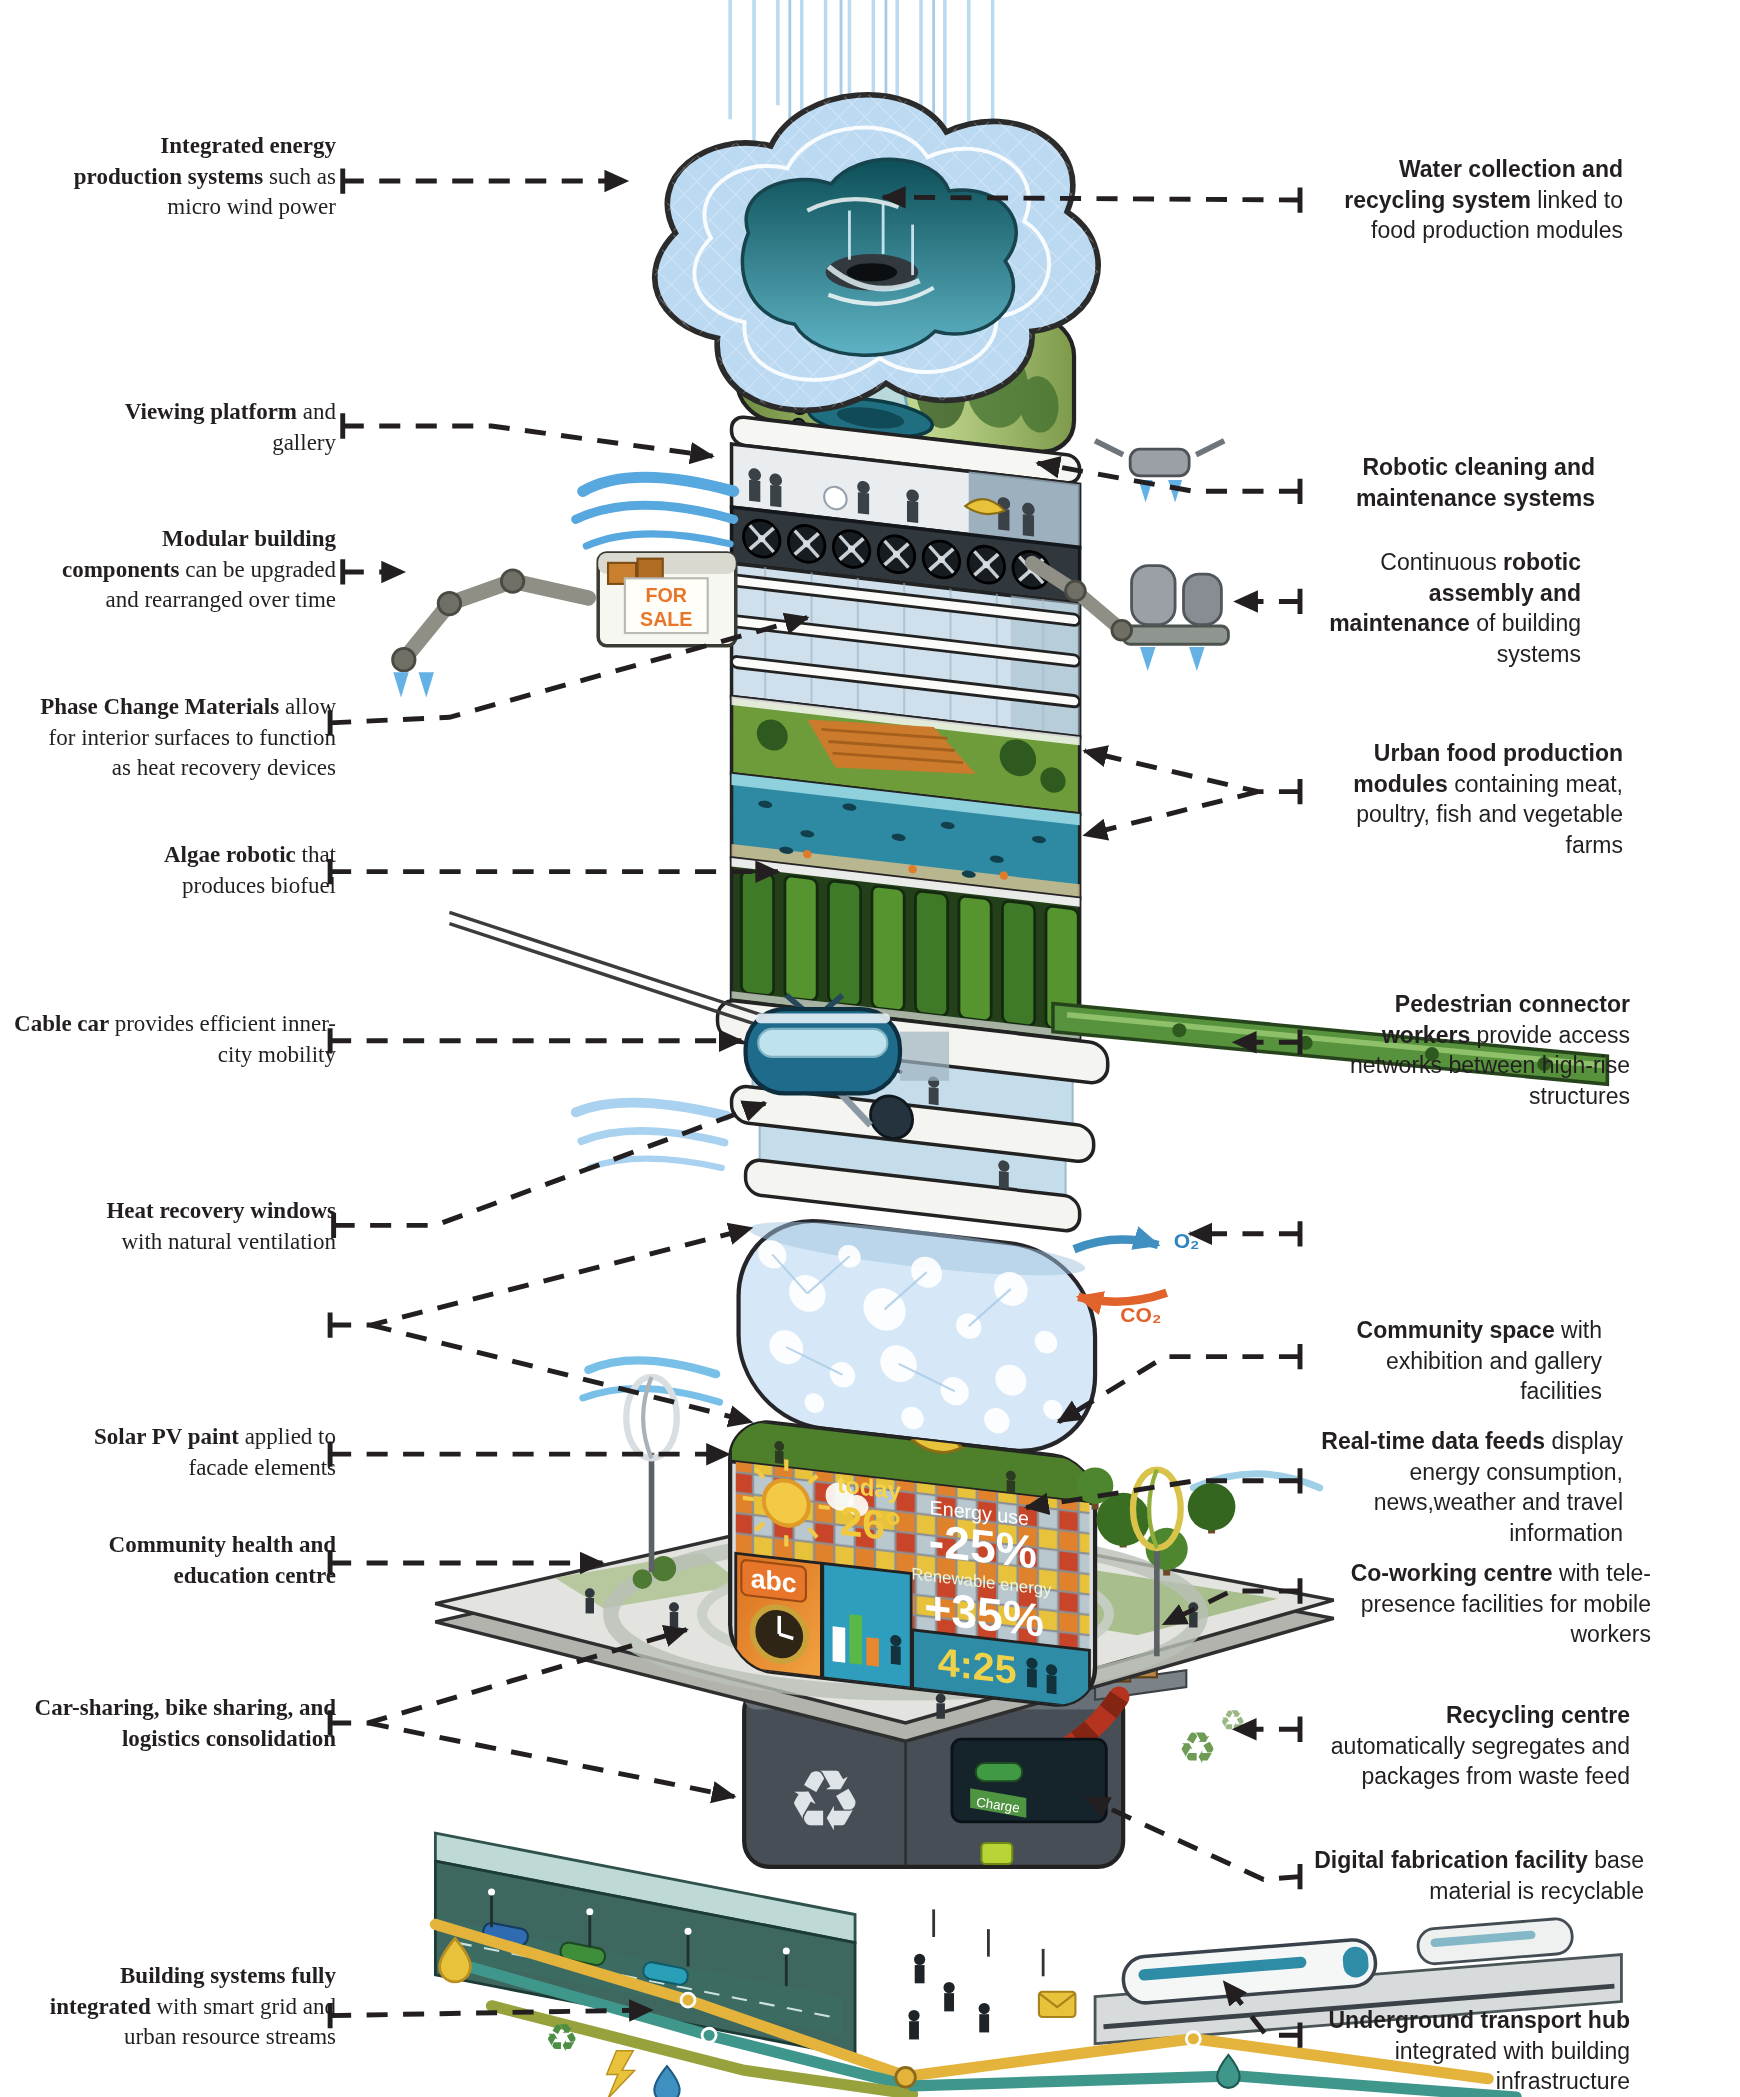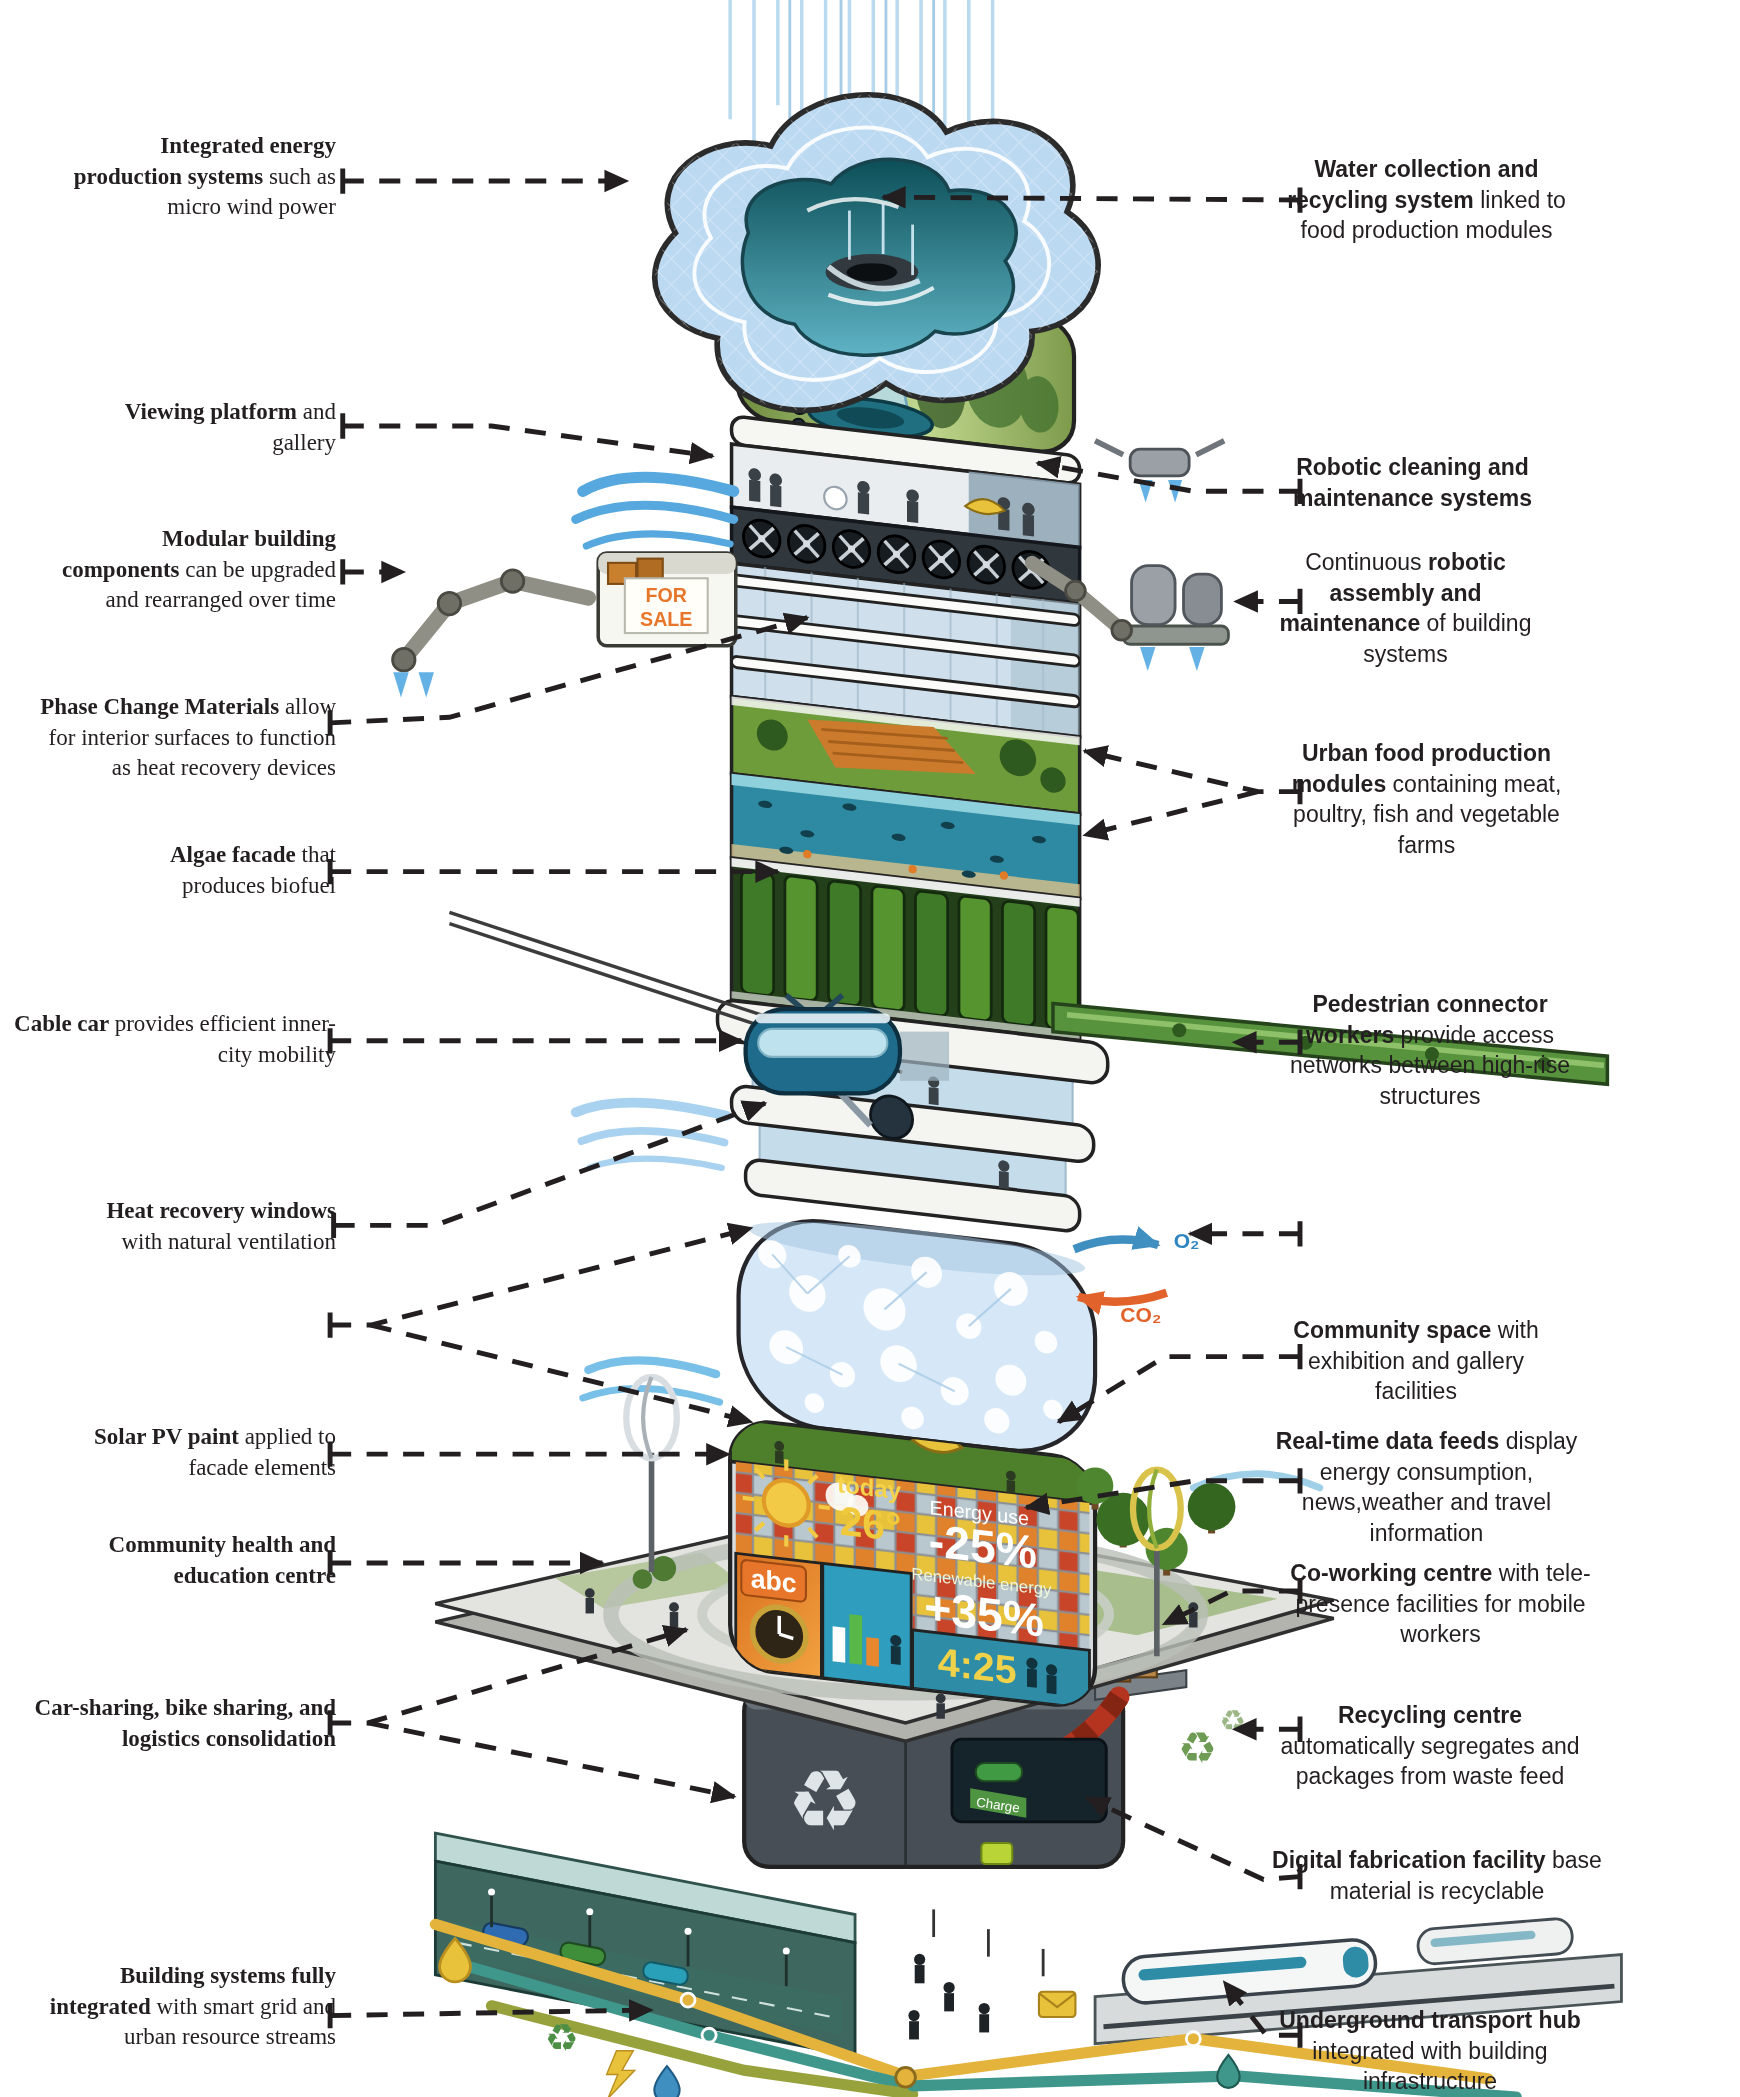--- a/index.html
+++ b/index.html
@@ -2,21 +2,21 @@
 <html style="font-size:11.2px"><head>
 <meta charset="utf-8">
 <style>
   html,body{margin:0;padding:0;background:#ffffff;}
   body{width:1741px;height:2097px;position:relative;overflow:hidden;
        font-family:"Liberation Sans", sans-serif;color:#231f20;}
   #stage{position:absolute;left:0;top:0;width:1741px;height:2097px;}
   svg#art{position:absolute;left:0;top:0;}
   .ann{position:absolute;font-size:23px;line-height:1.33;color:#231f20;}
   .ann.left{right:1405px;text-align:right;font-family:Liberation Serif, serif;}
-  .ann.right{left:1272px;text-align:center;}
+  .ann.right{left:1314px;text-align:right;}
   .ann .b{font-weight:bold;}
   .lead{fill:none;stroke:#231f20;stroke-width:7;stroke-dasharray:30 22;}
   .tick{fill:none;stroke:#231f20;stroke-width:7;}
   text.svgtxt{font-family:"Liberation Sans",sans-serif;}
 </style>
 </head>
 <body>
 
 <div id="stage">
 
@@ -631,21 +631,21 @@
     <path class="lead" marker-end="url(#ah)" d="M1852 2464 H1758"></path>
     <path class="lead" marker-end="url(#ah)" d="M1852 2674 L1800 2678 L1548 2562"></path>
     <path class="lead" marker-end="url(#ah)" d="M1852 2900 L1804 2900 L1744 2824"></path>
   </g>
 </svg>
 
 <div class="ann left" style="top:131px;width:281px"><span class="pre"></span><span class="b">Integrated energy production systems </span><span>such as micro wind power</span></div>
 <div class="ann left" style="top:397px;width:218px"><span class="pre"></span><span class="b">Viewing platform </span><span>and gallery</span></div>
 <div class="ann left" style="top:692px;width:309px"><span class="pre"></span><span class="b">Phase Change Materials </span><span>allow for interior surfaces to function as heat recovery devices</span></div>
 <div class="ann left" style="top:524px;width:288px"><span class="pre"></span><span class="b">Modular building components </span><span>can be upgraded and rearranged over time</span></div>
-<div class="ann left" style="top:840px;width:211px"><span class="pre"></span><span class="b">Algae facade </span><span>that produces biofuel</span></div>
+<div class="ann left" style="top:840px;width:211px"><span class="pre"></span><span class="b">Algae robotic </span><span>that produces biofuel</span></div>
 <div class="ann left" style="top:1009px;width:323px"><span class="pre"></span><span class="b">Cable car </span><span>provides efficient inner-city mobility</span></div>
 <div class="ann left" style="top:1196px;width:274px"><span class="pre"></span><span class="b">Heat recovery windows </span><span>with natural ventilation</span></div>
 <div class="ann left" style="top:1422px;width:281px"><span class="pre"></span><span class="b">Solar PV paint </span><span>applied to facade elements</span></div>
 <div class="ann left" style="top:1530px;width:274px"><span class="pre"></span><span class="b">Community health and education centre</span><span></span></div>
 <div class="ann left" style="top:1693px;width:316px"><span class="pre"></span><span class="b">Car-sharing, bike sharing, and logistics consolidation</span><span></span></div>
 <div class="ann left" style="top:1961px;width:309px"><span class="pre"></span><span class="b">Building systems fully integrated </span><span>with smart grid and urban resource streams</span></div>
 
 <div class="ann right" style="top:154px;width:309px"><span class="pre"></span><span class="b">Water collection and recycling system </span><span>linked to food production modules</span></div>
 <div class="ann right" style="top:452px;width:281px"><span class="pre"></span><span class="b">Robotic cleaning and maintenance systems</span><span></span></div>
 <div class="ann right" style="top:547px;width:267px"><span class="pre">Continuous </span><span class="b">robotic assembly and maintenance </span><span>of building systems</span></div>

